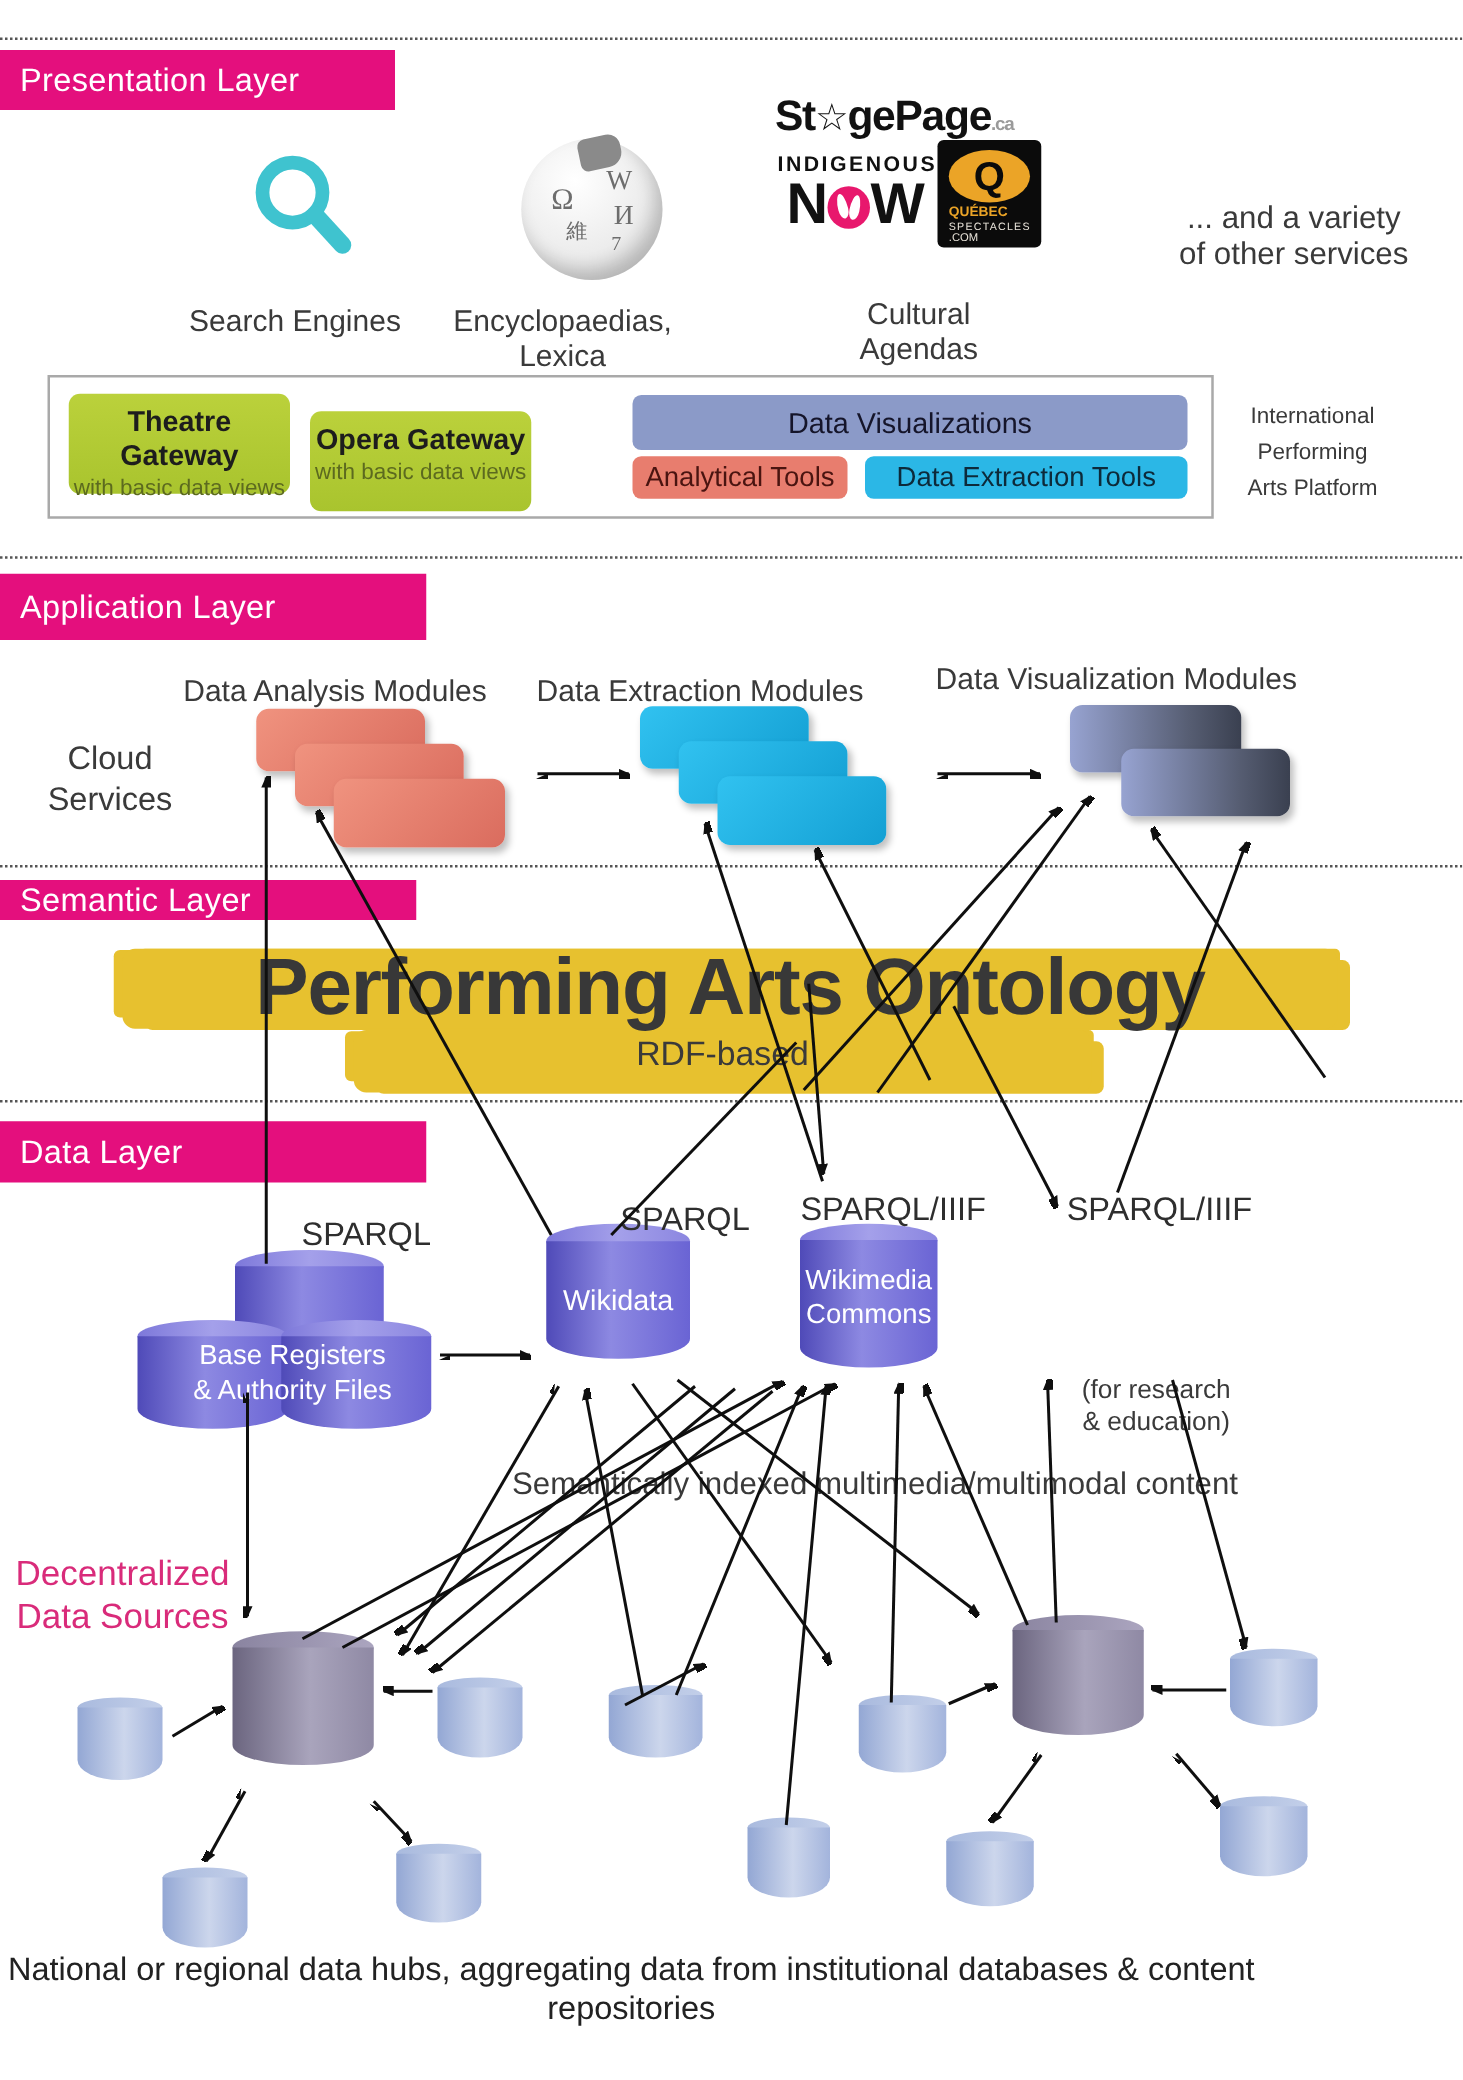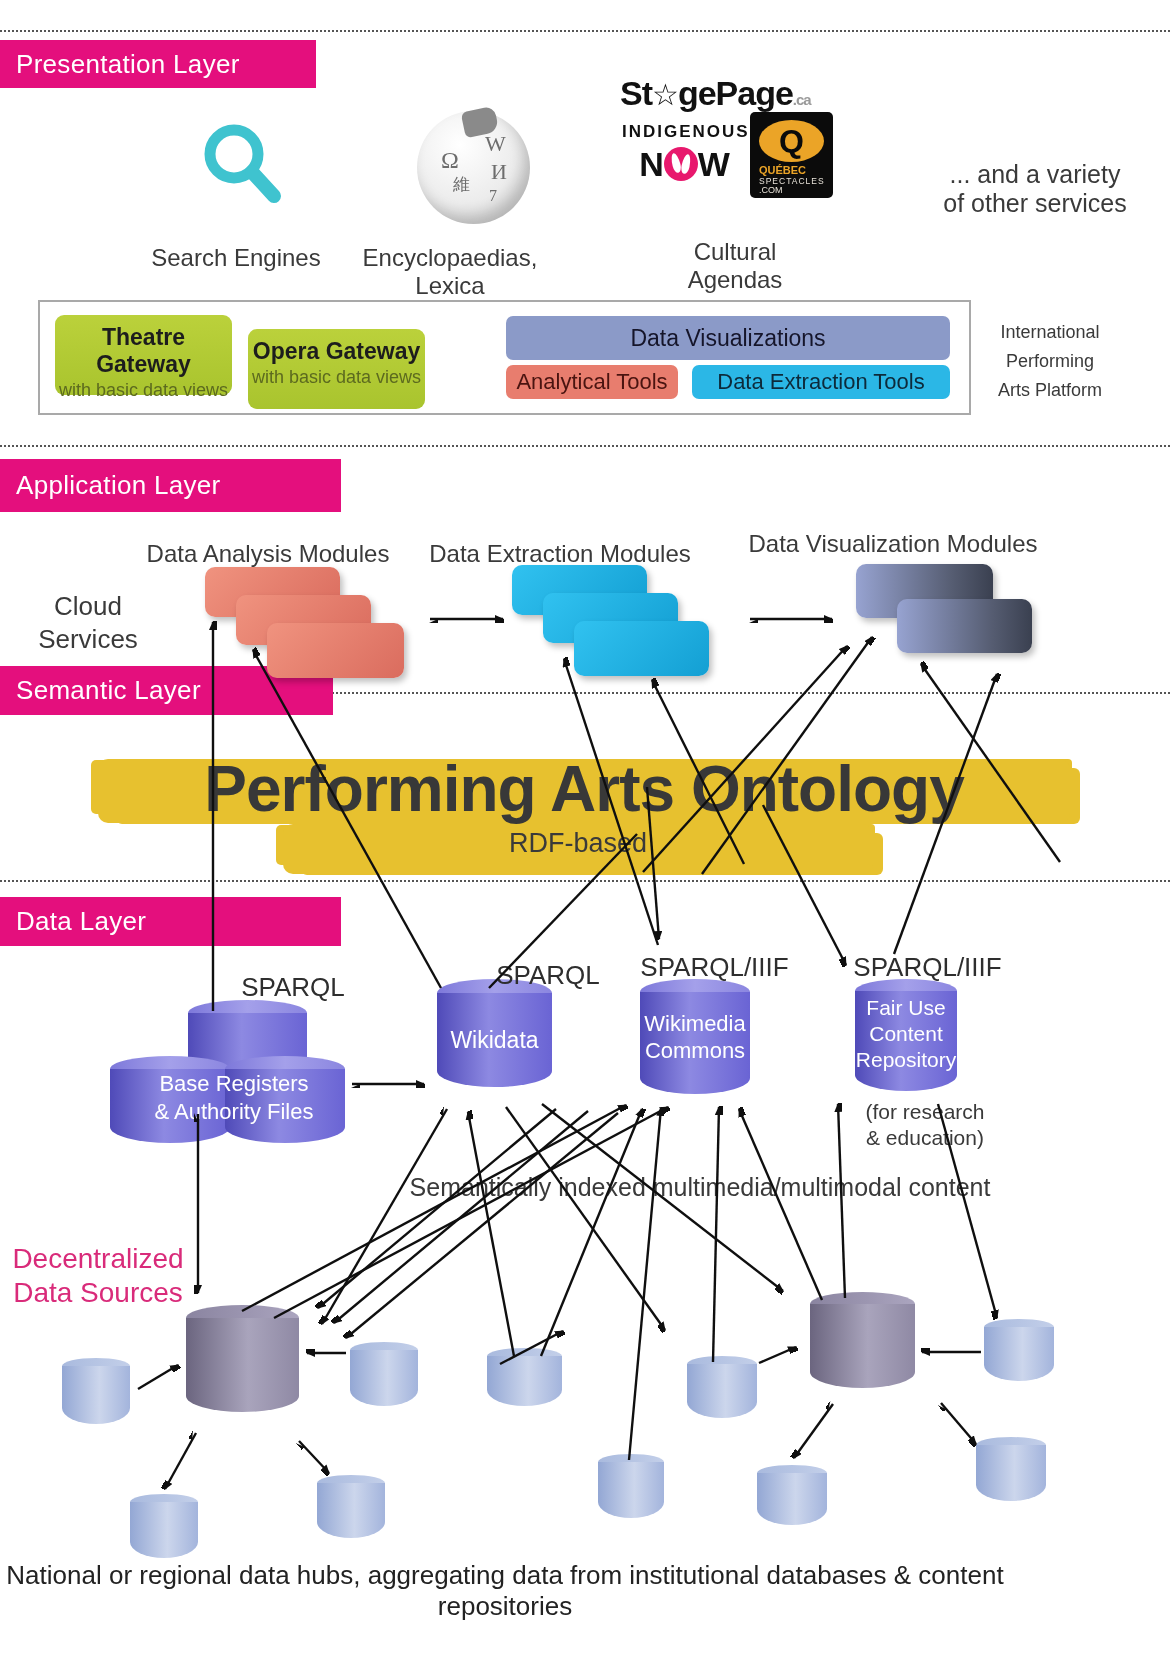--- a/index.html
+++ b/index.html
@@ -68,21 +68,21 @@
   <div class="dotline" style="top:433px"></div>
   <div class="dotline" style="top:680px"></div>
   <div class="dotline" style="top:868px"></div>
 
   <div class="banner" style="top:28px;width:300px;height:48px">
       <span>Presentation Layer</span>
     </div>
   <div class="banner" style="top:447px;width:325px;height:53px">
       <span>Application Layer</span>
     </div>
-  <div class="banner" style="top:654px;width:317px;height:49px">
+  <div class="banner" style="top:692px;width:317px;height:32px">
       <span>Semantic Layer</span>
     </div>
   <div class="banner" style="top:885px;width:325px;height:49px">
       <span>Data Layer</span>
     </div>
 
   <svg class="abs" style="left:196px;top:108px;z-index:12" width="90" height="92" viewBox="0 0 90 92">
     <circle cx="38" cy="34" r="24" fill="none" stroke="#3fc3cf" stroke-width="11"></circle>
     <line x1="56" y1="52" x2="78" y2="76" stroke="#3fc3cf" stroke-width="14" stroke-linecap="round"></line>
   </svg>
@@ -100,21 +100,21 @@
     <div>Encyclopaedias,</div>
     <div>Lexica</div>
   </div>
 
   <div class="abs logo-black" style="left:620px;top:62px;width:240px;font-size:34px;z-index:12;letter-spacing:-1px">
     <span>St</span><span style="font-size:30px">☆</span><span>gePage</span><span style="font-size:15px;color:#9a9a9a">.ca</span>
   </div>
 
   <div class="abs" style="left:622px;top:110px;width:125px;z-index:12;text-align:center">
     <div class="logo-black" style="font-size:17px;letter-spacing:2px">INDIGENOUS</div>
-    <div class="logo-black" style="font-size:34px;line-height:40px;letter-spacing:0">
+    <div class="logo-black" style="font-size:46px;line-height:40px;letter-spacing:0">
       <span>N</span><span id="nowcircle"><i style="left:8px;top:6px;transform:rotate(-14deg)"></i><i style="left:18px;top:7px;transform:rotate(12deg)"></i></span><span>W</span>
     </div>
   </div>
 
   <div id="quebec-box">
     <div id="quebec-q">
         <span>Q</span>
       </div>
     <div class="abs" style="left:9px;top:52px;color:#eba427;font-size:11px;font-weight:700">QUÉBEC</div>
     <div class="abs" style="left:9px;top:64px;color:#e9e4da;font-size:8.5px;letter-spacing:1px">SPECTACLES</div>
@@ -207,29 +207,20 @@
 
   <div class="cyl purple" style="left:640px;top:980px;width:110px;height:102px">
     <div class="cap" style="height:26px;top:-13px"></div>
       <div class="body"></div>
     <div class="txt" style="top:18px;font-size:22px;line-height:27px">
       <div>Wikimedia</div>
       <div>Commons</div>
     </div>
   </div>
 
-  <div class="cyl purple" style="left:855px;top:979px;width:102px;height:100px">
-    <div class="cap" style="height:24px;top:-12px"></div>
-      <div class="body"></div>
-    <div class="txt" style="top:4px;font-size:21px;line-height:26px">
-      <div>Fair Use</div>
-      <div>Content</div>
-      <div>Repository</div>
-    </div>
-  </div>
   <div class="lbl" style="left:830px;top:1087px;width:190px;font-size:21px;line-height:26px">
     <div>(for research</div>
     <div>&amp; education)</div>
   </div>
 
   <div class="lbl" style="left:395px;top:1161px;width:610px;font-size:25px">Semantically indexed multimedia/multimodal content</div>
 
   <div id="decentralized">
     <div>Decentralized</div>
     <div>Data Sources</div>

